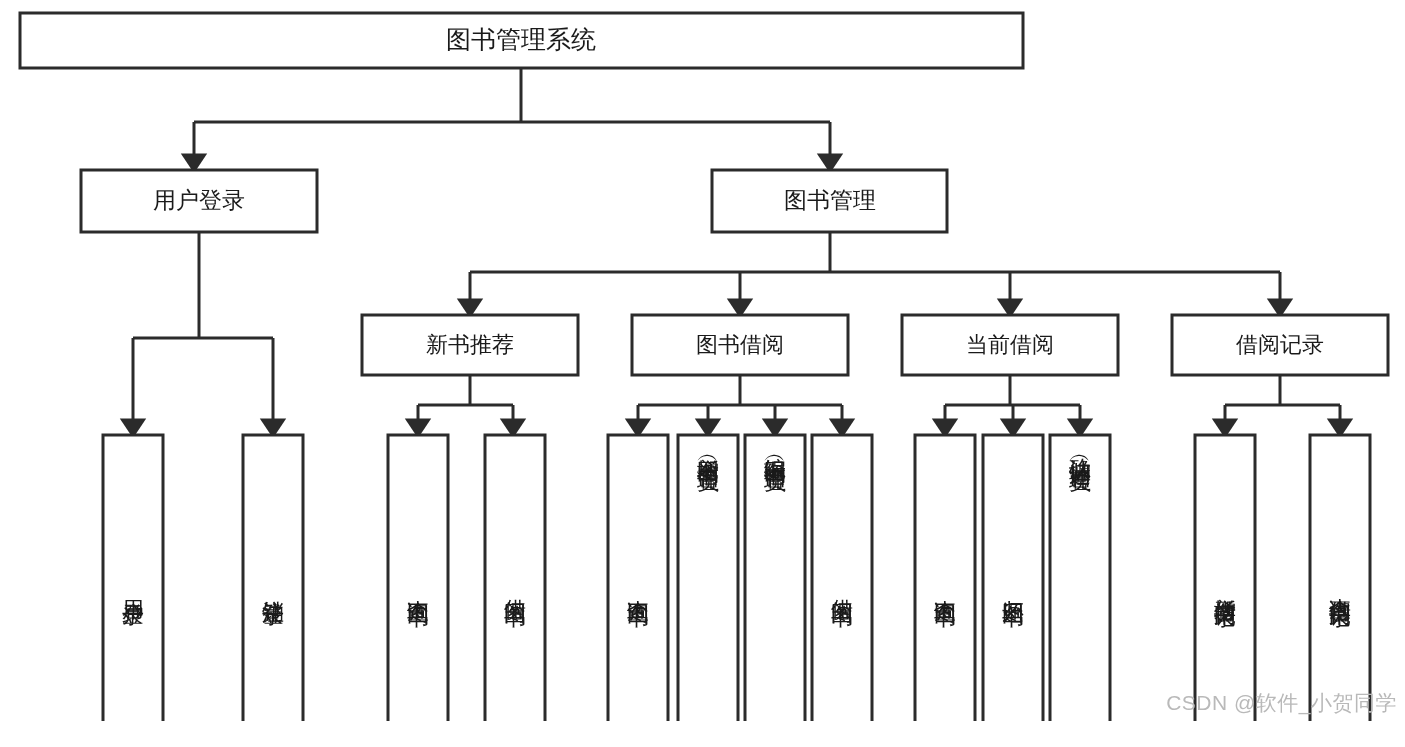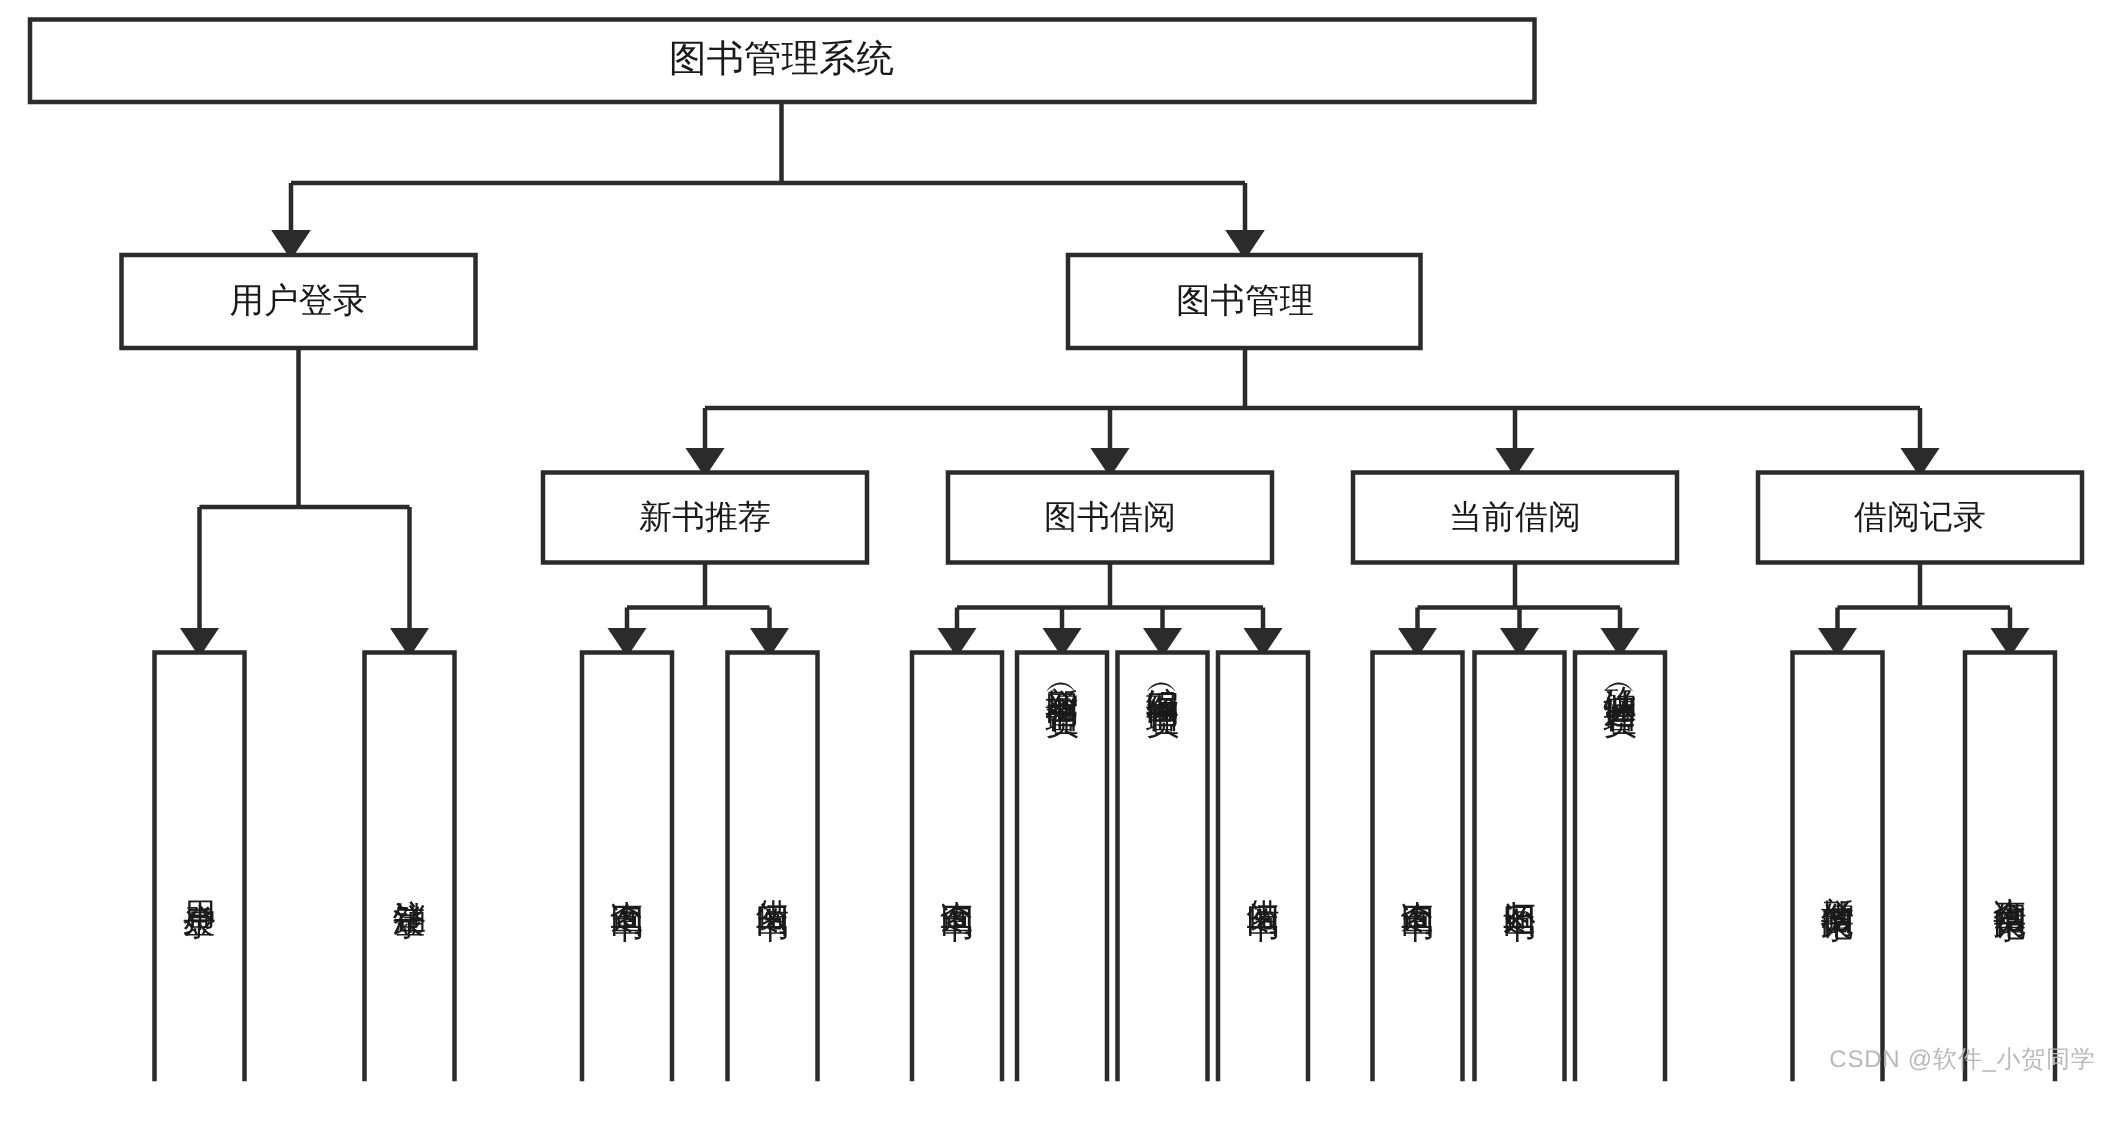--- a/index.html
+++ b/index.html
@@ -7,21 +7,21 @@
   #stage{position:relative;width:1405px;height:721px;background:#ffffff;overflow:hidden;}
   svg#tree{position:absolute;left:0;top:0;width:1405px;height:747px;}
   .node-rect{fill:#ffffff;stroke:#2b2b2b;stroke-width:3;}
   .node-label{font-family:"Liberation Sans","DejaVu Sans",sans-serif;fill:#1a1a1a;text-anchor:middle;dominant-baseline:middle;}
   .lvl1-label{font-size:25px;}
   .lvl2-label{font-size:23px;}
   .lvl3-label{font-size:22px;}
   .leaf-label{font-size:22px;}
   .link{stroke:#2b2b2b;stroke-width:3;fill:none;stroke-linecap:butt;}
   .vtext{writing-mode:vertical-rl;text-orientation:upright;letter-spacing:2px;}
-  .watermark{position:absolute;right:8px;bottom:4px;font-size:16px;color:#b9b9b9;
+  .watermark{position:absolute;right:8px;bottom:4px;font-size:21px;color:#b9b9b9;
     font-family:"Liberation Sans","DejaVu Sans",sans-serif;white-space:nowrap;letter-spacing:0.5px;}
 </style>
 </head>
 <body>
 
 <div id="stage">
 
   <svg id="tree" viewBox="0 0 1405 747">
     <defs>
       <marker id="arw" markerWidth="10" markerHeight="10" refX="3.2" refY="5" orient="auto" markerUnits="strokeWidth">

